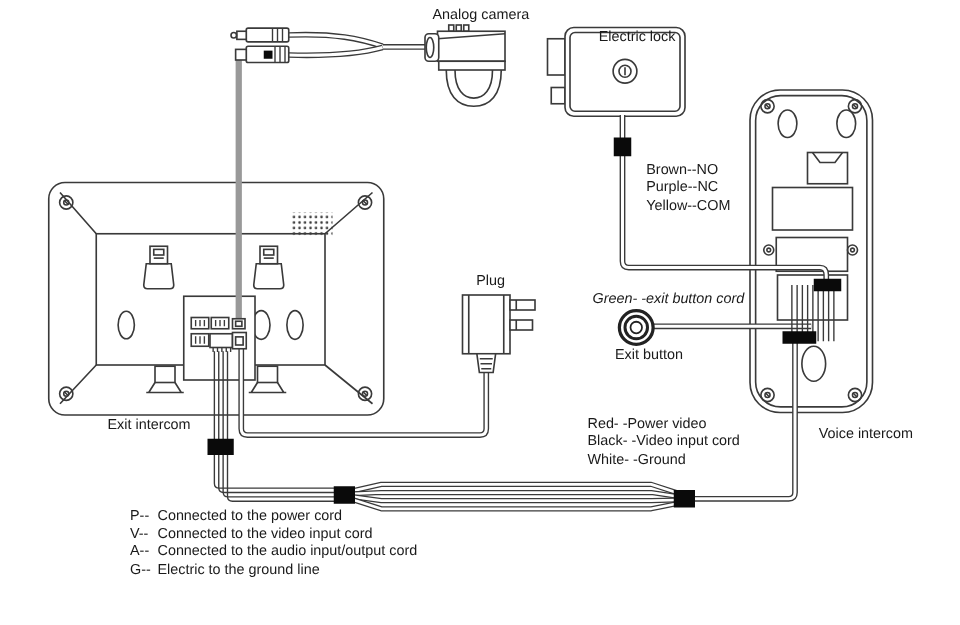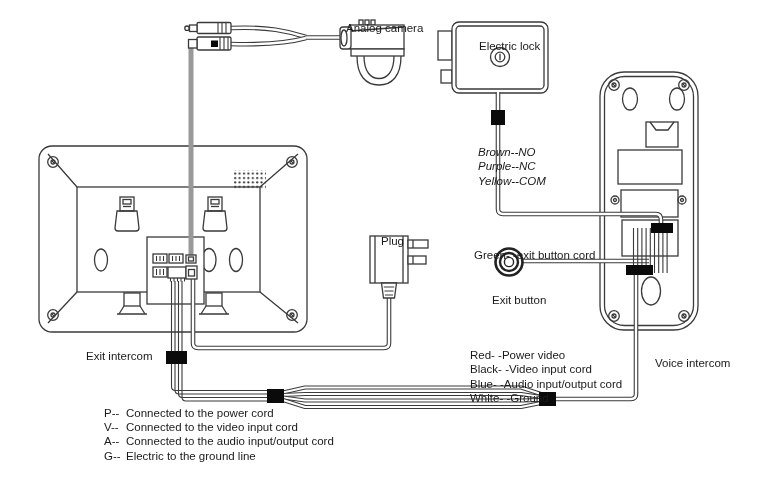--- a/index.html
+++ b/index.html
@@ -13,21 +13,21 @@
   .s   { stroke:var(--line); fill:none; stroke-width:1.3; }
   .sf  { stroke:var(--line); fill:#ffffff; stroke-width:1.3; }
   .thin{ stroke:var(--line); fill:none; stroke-width:1.1; }
   .wo  { stroke:var(--line); fill:none; stroke-width:4.6; stroke-linejoin:round; }
   .wi  { stroke:#ffffff;     fill:none; stroke-width:2.4; stroke-linejoin:round; }
   .fo  { stroke:var(--line); fill:none; stroke-width:4.2; stroke-linejoin:round; }
   .fi  { stroke:#ffffff;     fill:none; stroke-width:2.2; stroke-linejoin:round; }
   .blk { fill:var(--black); stroke:none; }
   .gray{ stroke:var(--gray); fill:none; stroke-width:5; }
   
-  .lbl { position:absolute; font-size:11.5px; line-height:13px; white-space:nowrap;margin-top:16px; }
+  .lbl { position:absolute; font-size:11.5px; line-height:13px; white-space:nowrap; }
   .tblock div { line-height:14.3px; }
   .legend { position:absolute; font-size:11.5px; }
   .legend .row { display:flex; line-height:14.2px; }
   .legend .k { width:22px; flex:none; }
 </style>
 </head>
 <body style="background: rgb(255, 255, 255);">
 
 <div class="stage">
 
@@ -219,33 +219,32 @@
   </g>
   <rect x="267" y="389" width="17" height="14" class="blk"></rect>
   <rect x="539" y="392" width="17" height="14" class="blk"></rect>
 </svg>
 
 <div class="lbl" style="left:346px; top:6px;">Analog camera</div>
 <div class="lbl" style="left:479px; top:24px;">Electric lock</div>
 <div class="lbl" style="left:381px; top:219px;text-align:center;">Plug</div>
 <div class="lbl" style="left:86px; top:334px;">Exit intercom</div>
 <div class="lbl" style="left:655px; top:341px;">Voice intercom</div>
-<div class="lbl" style="left:474px; top:233px;">Green- -exit button cord</div>
+<div class="lbl" style="left:474px; top:233px;font-style:italic;">Green- -exit button cord</div>
 <div class="lbl" style="left:492px; top:278px;">Exit button</div>
 
-<div class="lbl tblock" style="left:478px; top:129px;font-style:italic;">
+<div class="lbl tblock" style="left:517px; top:129px;">
   <div>Brown--NO</div>
   <div>Purple--NC</div>
   <div>Yellow--COM</div>
 </div>
 
 <div class="lbl tblock" style="left:470px; top:332px;">
   <div>Red- -Power video</div>
   <div>Black- -Video input cord</div>
-  <div>Blue- -Audio input/output cord</div>
   <div>White- -Ground</div>
 </div>
 
 <div class="legend" style="left:104px; top:406px;">
   <div class="row">
     <span class="k">P--</span>
     <span>Connected to the power cord</span>
   </div>
   <div class="row">
     <span class="k">V--</span>

